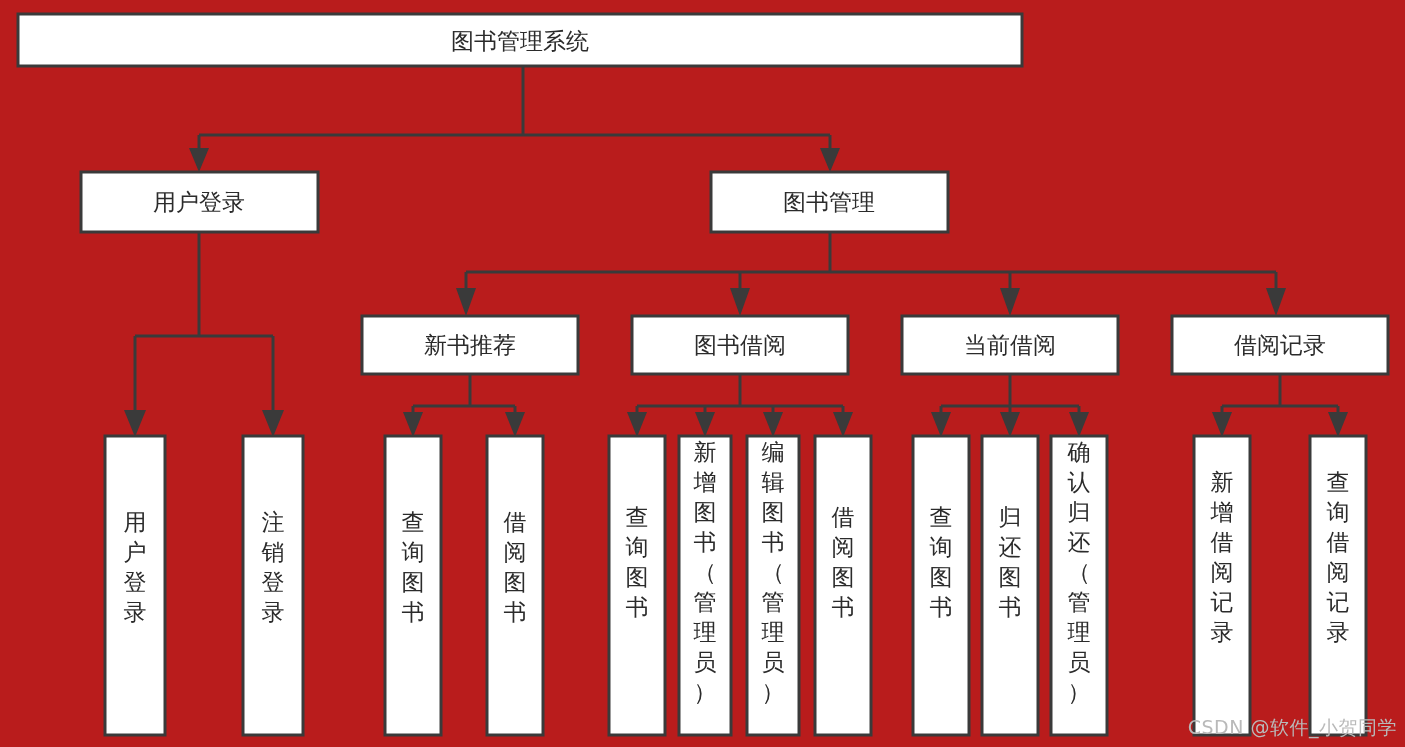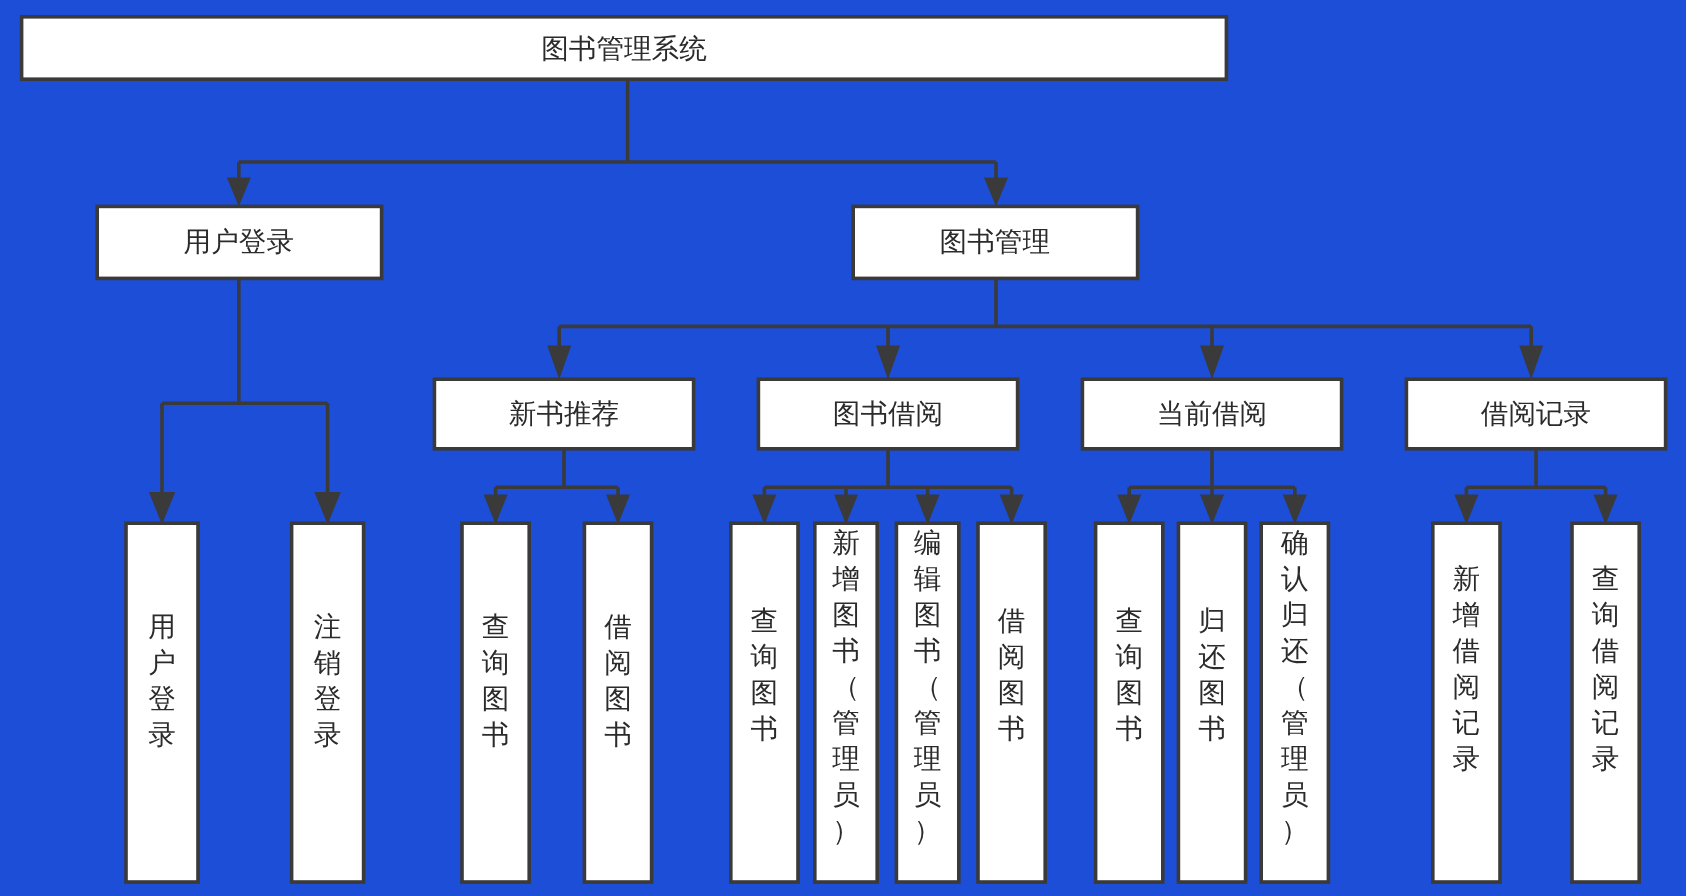--- a/index.html
+++ b/index.html
@@ -8,21 +8,21 @@
     padding: 0;
     background: #ffffff;
   }
   body {
     font-family: "DejaVu Sans", "Liberation Sans", sans-serif;
   }
   #diagram-root {
     position: relative;
     width: 1405px;
     height: 747px;
-    background: #1d4ed8;
+    background: #b91c1c;
     overflow: hidden;
   }
   svg#tree-svg {
     position: absolute;
     left: 0;
     top: 0;
     width: 1405px;
     height: 747px;
     display: block;
   }
@@ -224,13 +224,14 @@
       <rect class="node-box" x="1194" y="436" width="56" height="299"></rect>
       <text class="node-label-v" x="1222" y="490"><tspan x="1222" y="490">新</tspan><tspan x="1222" y="520">增</tspan><tspan x="1222" y="550">借</tspan><tspan x="1222" y="580">阅</tspan><tspan x="1222" y="610">记</tspan><tspan x="1222" y="640">录</tspan></text>
     </g>
     <g>
       <rect class="node-box" x="1310" y="436" width="56" height="299"></rect>
       <text class="node-label-v" x="1338" y="490"><tspan x="1338" y="490">查</tspan><tspan x="1338" y="520">询</tspan><tspan x="1338" y="550">借</tspan><tspan x="1338" y="580">阅</tspan><tspan x="1338" y="610">记</tspan><tspan x="1338" y="640">录</tspan></text>
     </g>
 
   </svg>
 
+  <div class="watermark">CSDN @软件_小贺同学</div>
 </div>
 
 </body></html>

